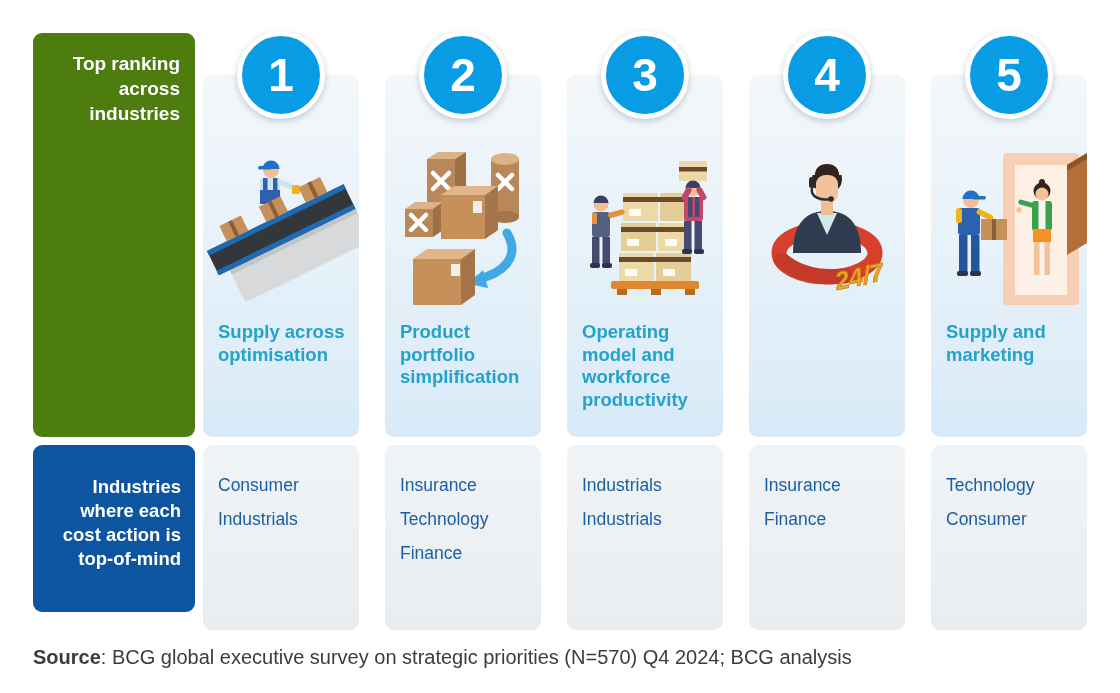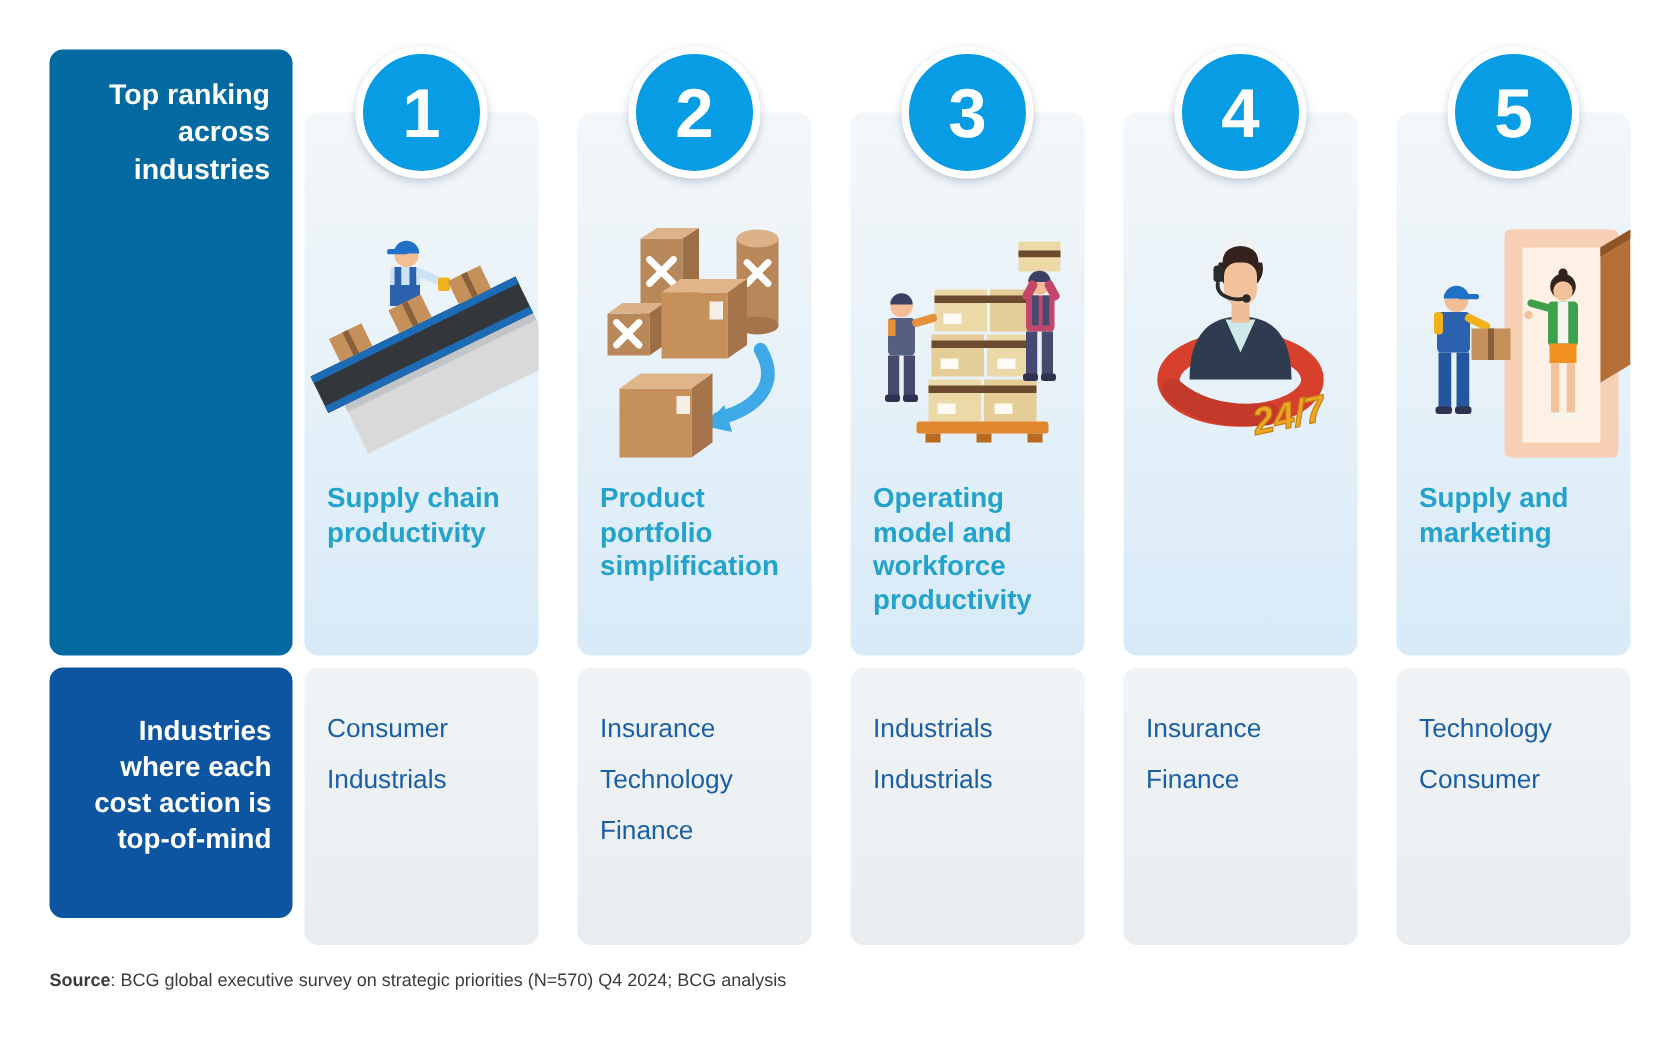--- a/index.html
+++ b/index.html
@@ -3,21 +3,21 @@
 <meta charset="utf-8">
 <style>
   html,body{margin:0;padding:0;}
   body{
     width:1120px;height:693px;position:relative;background:#ffffff;
     font-family:"Liberation Sans","DejaVu Sans",sans-serif;overflow:hidden;
   }
   .board{position:absolute;left:33px;top:33px;display:flex;}
   .label-col{width:162px;margin-right:8px;display:flex;flex-direction:column;}
   .label-top{
-    height:404px;background:#0369a1;border-radius:9px;margin-bottom:8px;
+    height:404px;background:#4d7c0f;border-radius:9px;margin-bottom:8px;
     box-sizing:border-box;padding:18px 15px 0 12px;
   }
   .label-top-text{color:#fff;font-weight:bold;font-size:19px;line-height:1.32;text-align:right;width:130px;margin-left:auto;}
   .label-bottom{
     height:167px;background:#0d55a0;border-radius:9px;
     box-sizing:border-box;padding:30px 14px 0 8px;
   }
   .label-bottom-text{color:#ffffff;font-weight:bold;font-size:18.5px;line-height:1.3;text-align:right;width:138px;margin-left:auto;}
   .col{width:156px;margin-right:26px;display:flex;flex-direction:column;}
   .col:last-child{margin-right:0;}
@@ -38,21 +38,21 @@
   .card-title{
     position:absolute;left:15px;right:8px;top:246px;
     font-size:18.5px;font-weight:bold;color:#23a3cb;line-height:1.22;
   }
   .card-bottom{
     height:185px;border-radius:9px;
     background:linear-gradient(180deg,#f1f4f6 0%,#e9edf0 100%);
     box-sizing:border-box;padding:30px 8px 0 15px;
   }
   .industry{font-size:17.5px;color:#1a5fa5;margin-bottom:14px;line-height:1.15;}
-  .footer{position:absolute;left:33px;top:646px;font-size:12px;color:#3c3c3c;}
+  .footer{position:absolute;left:33px;top:646px;font-size:20px;color:#3c3c3c;}
   .footer .src{font-weight:bold;}
 </style>
 </head>
 <body>
 
 <div class="board">
 
   <div class="label-col">
     <div class="label-top">
       <div class="label-top-text">Top ranking across industries</div>
@@ -90,21 +90,21 @@
             <rect x="0" y="22" width="152" height="5" fill="#1d6ab5"></rect>
             <rect x="22" y="-17" width="24" height="17" fill="#c6905a"></rect>
             <rect x="32" y="-17" width="4" height="17" fill="#8a5f3c"></rect>
             <rect x="66" y="-17" width="24" height="17" fill="#c6905a"></rect>
             <rect x="76" y="-17" width="4" height="17" fill="#8a5f3c"></rect>
             <rect x="110" y="-17" width="24" height="17" fill="#c6905a"></rect>
             <rect x="120" y="-17" width="4" height="17" fill="#8a5f3c"></rect>
           </g>
         </svg>
       </div>
-      <div class="card-title">Supply chain productivity</div>
+      <div class="card-title">Supply across optimisation</div>
     </div>
     <div class="card-bottom">
       <div class="industry">Consumer</div>
       <div class="industry">Industrials</div>
     </div>
   </div>
 
   <div class="col">
     <div class="card-top">
       <div class="badge">2</div>

